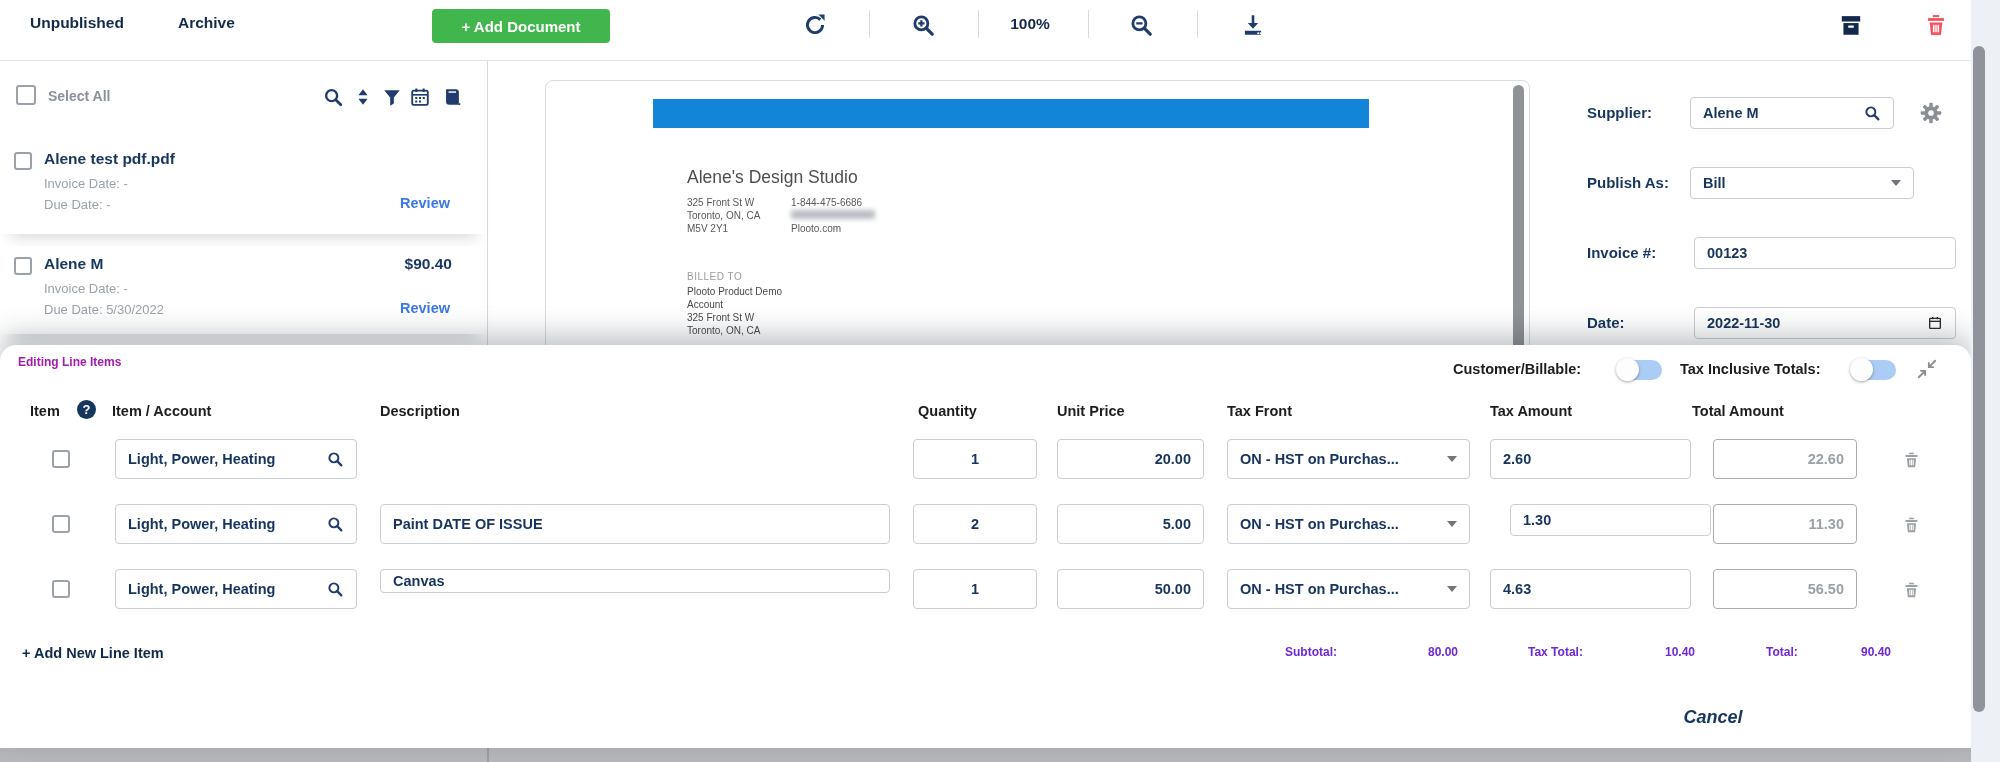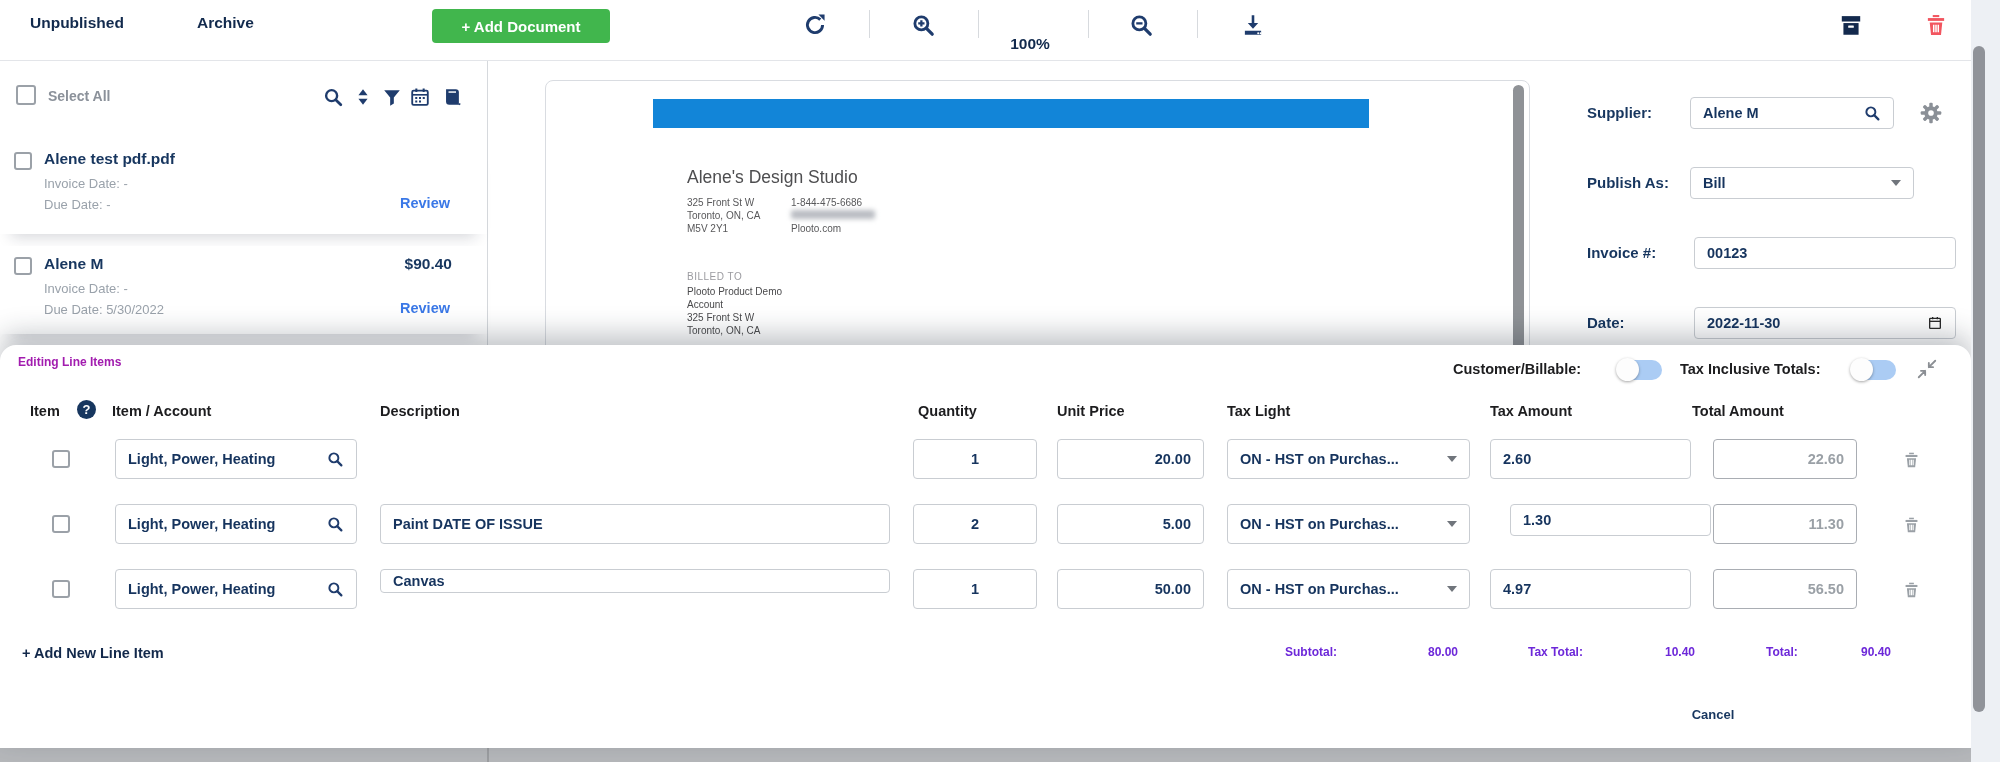--- a/index.html
+++ b/index.html
@@ -36,48 +36,48 @@
   .toggle .knob { position:absolute; left:-2px; top:-2px; width:23px; height:23px; border-radius:50%;
                   background:#fdfdfd; box-shadow:0 1px 3px rgba(0,0,0,0.35); }
   .help-circle { display:flex; align-items:center; justify-content:center; width:19px; height:19px;
                  border-radius:50%; background:#17365f; color:#fff; font-size:13px; font-weight:bold; cursor:pointer; }
   .fld.ro { border-color:#a9adb3; color:#9aa0a6; justify-content:flex-end; cursor:default; }
   .trash-sm { width:19px; height:22px; color:#9aa0a6; cursor:pointer; }
   .trash-sm svg { width:100%; height:100%; display:block; }
   .tot { font-weight:bold; font-size:12px; color:#6d28d9; }
   .btn-save { position:absolute; display:flex; align-items:center; justify-content:center;
               background:#4a7fe1; border-radius:5px; color:#fff; font-weight:bold; font-size:15px; cursor:pointer; }
-  .btn-text { position:absolute; font-weight:bold; font-size:13px; color:#17365f; cursor:pointer; }
+  .btn-text { position:absolute; font-weight:bold; font-size:18px; color:#17365f; cursor:pointer;font-style:italic; }
 </style>
 </head>
 <body>
 
 <div id="app">
 
   <div class="abs tab" style="left:30px; top:14px;">Unpublished</div>
-  <div class="abs tab" style="left:178px; top:14px;margin-left:19px;">Archive</div>
+  <div class="abs tab" style="left:178px; top:14px;">Archive</div>
 
   <div class="abs" style="left:432px; top:9px; width:178px; height:34px; background:#41b64d; border-radius:4px; display:flex; align-items:center; justify-content:center; color:#fff; font-weight:bold; font-size:15px; cursor:pointer;">+ Add Document</div>
 
   <div class="abs tbicon" style="left:802px; top:12px;">
     <svg viewBox="0 0 24 24">
         <path d="M19 12a7 7 0 1 1-2.1-5" fill="none" stroke="currentColor" stroke-width="2.7"></path>
         <path d="M15.2 2.4h5.6v5.6z" fill="currentColor"></path>
       </svg>
   </div>
   <div class="abs vsep" style="left:869px; top:10px;"></div>
   <div class="abs tbicon" style="left:910px; top:12px;">
     <svg viewBox="0 0 24 24">
         <circle cx="10.5" cy="10.5" r="6" fill="none" stroke="currentColor" stroke-width="2.6"></circle>
         <path d="M15.2 15.2l5.3 5.3" stroke="currentColor" stroke-width="3" stroke-linecap="round"></path>
         <path d="M10.5 7.6v5.8M7.6 10.5h5.8" stroke="currentColor" stroke-width="2.1"></path>
       </svg>
   </div>
   <div class="abs vsep" style="left:978px; top:10px;"></div>
-  <div class="abs" style="left:1002px; top:15px; width:56px; text-align:center; font-weight:bold; font-size:15.5px; color:#122a4d;margin-top:20px;">100%</div>
+  <div class="abs" style="left:1002px; top:15px; width:56px; text-align:center; font-weight:bold; font-size:15.5px; color:#122a4d;">100%</div>
   <div class="abs vsep" style="left:1088px; top:10px;"></div>
   <div class="abs tbicon" style="left:1128px; top:12px;">
     <svg viewBox="0 0 24 24">
         <circle cx="10.5" cy="10.5" r="6" fill="none" stroke="currentColor" stroke-width="2.6"></circle>
         <path d="M15.2 15.2l5.3 5.3" stroke="currentColor" stroke-width="3" stroke-linecap="round"></path>
         <path d="M7.6 10.5h5.8" stroke="currentColor" stroke-width="2.1"></path>
       </svg>
   </div>
   <div class="abs vsep" style="left:1197px; top:10px;"></div>
   <div class="abs tbicon" style="left:1240px; top:12px;">
@@ -251,21 +251,21 @@
           <path d="M3 21l7-7M10 14H5.4M10 14v4.6"></path>
         </svg>
     </div>
 
     <div class="abs colhdr" style="left:30px; top:58px;">Item</div>
     <div class="abs help-circle" style="left:77px; top:55px;">?</div>
     <div class="abs colhdr" style="left:112px; top:58px;">Item / Account</div>
     <div class="abs colhdr" style="left:380px; top:58px;">Description</div>
     <div class="abs colhdr" style="left:918px; top:58px;">Quantity</div>
     <div class="abs colhdr" style="left:1057px; top:58px;">Unit Price</div>
-    <div class="abs colhdr" style="left:1227px; top:58px;">Tax Light</div>
+    <div class="abs colhdr" style="left:1227px; top:58px;">Tax Front</div>
     <div class="abs colhdr" style="left:1490px; top:58px;">Tax Amount</div>
     <div class="abs colhdr" style="left:1692px; top:58px;">Total Amount</div>
 
     <div class="abs cb" style="left:52px; top:105px; width:18px; height:18px;"></div>
     <div class="fld" style="left:115px; top:94px; width:242px; height:40px; justify-content:space-between;">
       <span>Light, Power, Heating</span>
       <span class="sicon">
           <svg viewBox="0 0 24 24">
             <circle cx="10.5" cy="10.5" r="6" fill="none" stroke="currentColor" stroke-width="2.6"></circle>
             <path d="M15.2 15.2l5.3 5.3" stroke="currentColor" stroke-width="3" stroke-linecap="round"></path>
@@ -352,21 +352,21 @@
         <span>1</span>
       </div>
     <div class="fld" style="left:1057px; top:224px; width:147px; height:40px; justify-content:flex-end;">
         <span>50.00</span>
       </div>
     <div class="fld" style="left:1227px; top:224px; width:243px; height:40px; justify-content:space-between; cursor:pointer;">
       <span>ON - HST on Purchas...</span>
         <span class="caret"></span>
     </div>
     <div class="fld" style="left:1490px; top:224px; width:201px; height:40px;">
-        <span>4.97</span>
+        <span>4.63</span>
       </div>
     <div class="fld ro" style="left:1713px; top:224px; width:144px; height:40px;">
         <span>56.50</span>
       </div>
     <div class="abs trash-sm" style="left:1902px; top:234px;">
       <svg viewBox="0 0 24 24" fill="currentColor">
           <path d="M9 2.8h6v1.9H9z"></path>
           <path d="M4.5 5.6h15v2.6h-15z"></path>
           <path d="M6.2 9.7h11.6L16.6 21.2H7.4z"></path>
           <path d="M9.9 11.8v6.8M12 11.8v6.8M14.1 11.8v6.8" stroke="#fff" stroke-width="1.4"></path>

